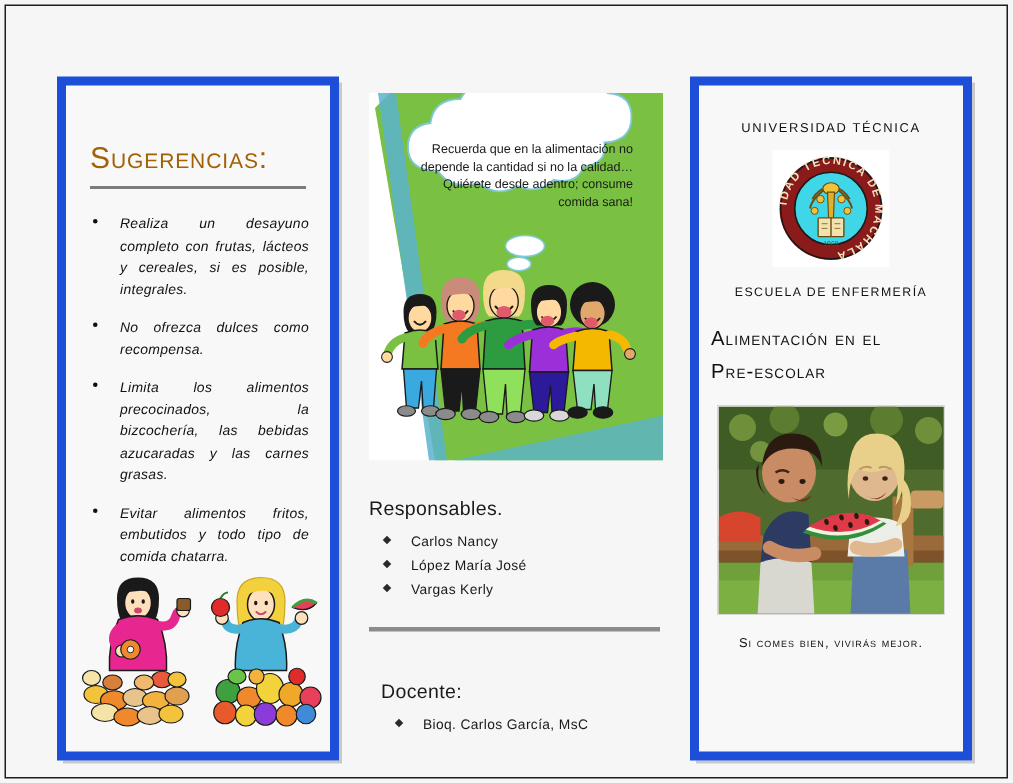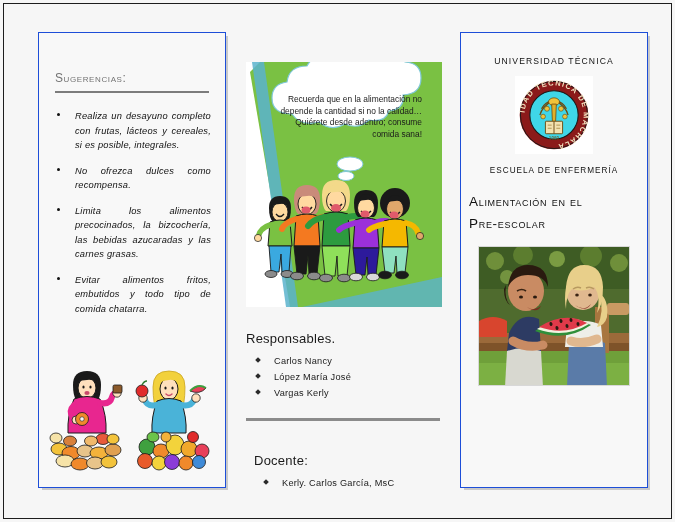--- a/index.html
+++ b/index.html
@@ -20,34 +20,35 @@
     position: absolute;
     left: 3px; top: 3px; right: 3px; bottom: 3px;
     border: 1px solid #1d1d1d;
     pointer-events: none;
   }
 
   
   .panel { position: absolute; background: #f8f8f8; }
 
   .panel.bordered {
-    border: 1px solid #1d4ed8;
+    border: 6px solid #1d4ed8;
     box-shadow: 3px 3px 0 -1px #c9c9c9;
+    margin-top: 19px;
   }
 
   #panel-left   { left: 38px;  top: 32px; width: 188px; height: 456px; }
   #panel-middle { left: 240px; top: 26px; width: 210px; height: 466px; background: transparent; }
   #panel-right  { left: 460px; top: 32px; width: 188px; height: 456px; }
 
   
   #sug-heading {
     margin: 38px 16px 0 16px;
-    font-size: 12px;
+    font-size: 20px;
     letter-spacing: .6px;
-    color: #737373;
+    color: #a16207;
     font-variant: small-caps;
     text-transform: lowercase;
   }
   #sug-heading::first-letter { text-transform: uppercase; }
 
   #sug-rule {
     margin: 6px 16px 0 16px;
     height: 2px;
     background: #7c7c7c;
   }
@@ -439,21 +440,21 @@
       </ul>
     </div>
 
     <div id="mid-rule"></div>
 
     <div id="docente-block">
       <div class="blk-title">Docente:</div>
       <ul class="name-list">
         <li>
           <span class="dia"></span>
-          <span>Kerly. Carlos García, MsC</span>
+          <span>Bioq. Carlos García, MsC</span>
         </li>
       </ul>
     </div>
   </div>
 
   <div class="panel bordered" id="panel-right">
 
     <div id="uni-name">
       <div>UNIVERSIDAD TÉCNICA</div>
     </div>
@@ -561,14 +562,15 @@
             <ellipse cx="82" cy="74" rx="1.5" ry="2" transform="rotate(-15 82 74)"></ellipse>
             <ellipse cx="92" cy="73" rx="1.5" ry="2" transform="rotate(-10 92 73)"></ellipse>
             <ellipse cx="78" cy="81" rx="1.5" ry="2" transform="rotate(-15 78 81)"></ellipse>
             <ellipse cx="88" cy="79" rx="1.5" ry="2" transform="rotate(-12 88 79)"></ellipse>
             <ellipse cx="99" cy="77" rx="1.5" ry="2" transform="rotate(-8 99 77)"></ellipse>
           </g>
         </g>
       </svg>
     </div>
 
+    <div id="slogan">SI COMES BIEN, VIVIRÁS MEJOR.</div>
   </div>
 </div>
 
 </body></html>

